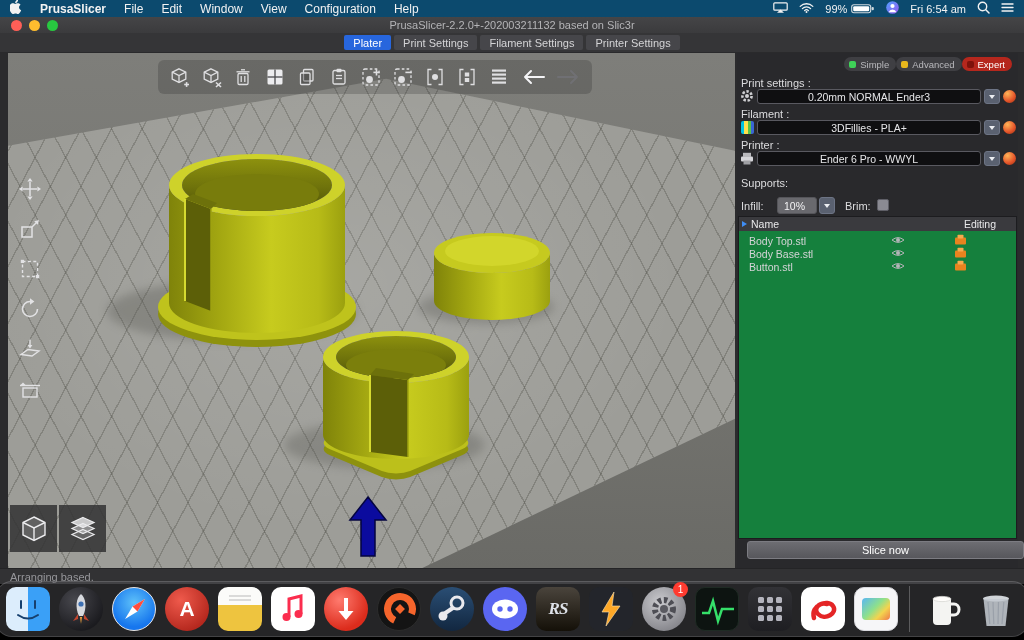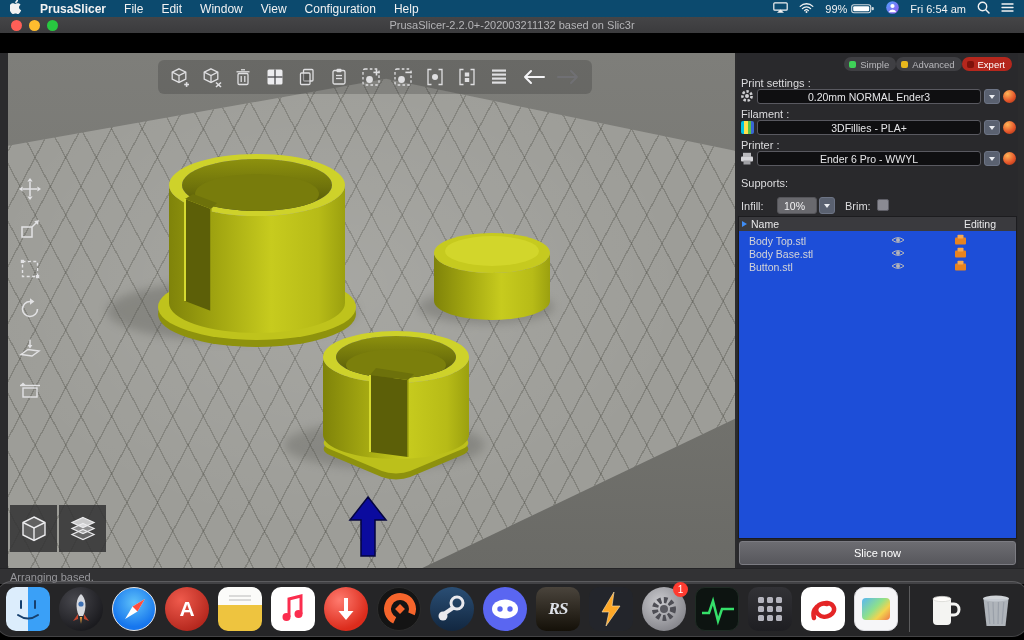--- a/index.html
+++ b/index.html
@@ -52,28 +52,28 @@
   .slabel{position:absolute;font-size:11px;color:#dcdcde}
   .combo{position:absolute;height:15px;background:#0f0f11;border:1px solid #595960;border-radius:3px;color:#e6e6e8;font-size:10.5px;display:flex;align-items:center;justify-content:center;overflow:hidden;white-space:nowrap}
   .chev{position:absolute;width:16px;height:15px;background:#5a6170;border:1px solid #6d7485;border-radius:3px;display:flex;align-items:center;justify-content:center}
   .chev:after{content:"";border-left:3.5px solid transparent;border-right:3.5px solid transparent;border-top:4.5px solid #eceef2}
   .ball{position:absolute;width:13px;height:13px;border-radius:50%;background:radial-gradient(circle at 35% 28%,#ffb457,#e4542a 58%,#96300f)}
   .cicon{position:absolute;width:14px;height:14px;display:flex;align-items:center;justify-content:center}
   .gsel{position:absolute;height:17px;background:#69696e;border:1px solid #55555a;border-radius:3px;color:#f2f2f4;display:flex;align-items:center;padding:0 8px;font-size:10.5px}
   .gsel .ga{position:absolute;right:0;top:0;bottom:0;width:17px;background:#56565c;border-left:1px solid #4a4a50;display:flex;align-items:center;justify-content:center}
   .gsel .ga:after{content:"";border-left:3.5px solid transparent;border-right:3.5px solid transparent;border-top:4.5px solid #eceef2}
   .checkbox{position:absolute;width:12px;height:12px;background:#8a8a92;border:1px solid #5e5e66;border-radius:2px}
-  .listarea{position:absolute;left:1px;top:163px;width:279px;height:323px;background:#1d4ed8;border:1px solid #1c1c1f}
+  .listarea{position:absolute;left:1px;top:163px;width:279px;height:323px;background:#15803d;border:1px solid #1c1c1f}
   .listhdr{position:absolute;left:0;top:0;width:100%;height:14px;background:#3a3a3e;display:flex;align-items:center;font-size:10.5px;color:#e8e8ea}
   .bluetri{width:0;height:0;border-top:3.5px solid transparent;border-bottom:3.5px solid transparent;border-left:5px solid #3f8df5;margin:0 4px 0 3px}
   .lrow{position:absolute;left:0;width:100%;height:13px;display:flex;align-items:center;color:#d4d4d7;font-size:10.5px}
   .lrow .nm{margin-left:10px}
   .lrow .eye{position:absolute;left:152px}
   .lrow .edt{position:absolute;left:215px}
-  .slice{position:absolute;left:2px;top:488px;width:277px;height:24px;background:linear-gradient(#6d6d72,#57575c);border:1px solid #7c7c82;border-radius:3px;color:#fff;display:flex;align-items:center;justify-content:center;font-size:11px}
+  .slice{position:absolute;left:10px;top:488px;width:277px;height:18px;background:linear-gradient(#6d6d72,#57575c);border:1px solid #7c7c82;border-radius:3px;color:#fff;display:flex;align-items:center;justify-content:center;font-size:11px}
 
   
   .statusbar{position:absolute;left:0;top:568px;width:1024px;height:16px;background:#323234;border-top:1px solid #242426;display:flex;align-items:center;padding-left:10px;font-size:11px;color:#96969a}
 
   
   .dock{position:absolute;left:50%;transform:translateX(-50%);bottom:3px;height:56px;background:rgba(88,88,94,0.42);border:1px solid rgba(255,255,255,0.14);border-radius:17px;display:flex;align-items:center;padding:0 7px;gap:3px}
   .dicon{width:50px;height:50px;display:flex;align-items:center;justify-content:center;position:relative}
   .ic{width:44px;height:44px;display:flex;align-items:center;justify-content:center;position:relative;overflow:hidden}
   .rsq{border-radius:10px}
   .cir{border-radius:50%}
@@ -160,20 +160,26 @@
 
   <div class="titlebar">
     <div class="traffic">
       <span class="tdot" style="background:#ff5f57"></span>
       <span class="tdot" style="background:#febc2e"></span>
       <span class="tdot" style="background:#28c840"></span>
     </div>
     <span class="wtitle">PrusaSlicer-2.2.0+-202003211132 based on Slic3r</span>
   </div>
 
+  <div class="tabbar">
+    <div class="tab active">Plater</div>
+    <div class="tab">Print Settings</div>
+    <div class="tab">Filament Settings</div>
+    <div class="tab">Printer Settings</div>
+  </div>
 
   <div class="main">
 
     <div class="viewport">
       <div class="plate"></div>
 
       <svg class="objsvg" width="727" height="515" viewBox="0 0 727 515">
         <defs>
           <linearGradient id="wallG" x1="0" y1="0" x2="1" y2="0">
             <stop offset="0" stop-color="#7f830a"></stop>

